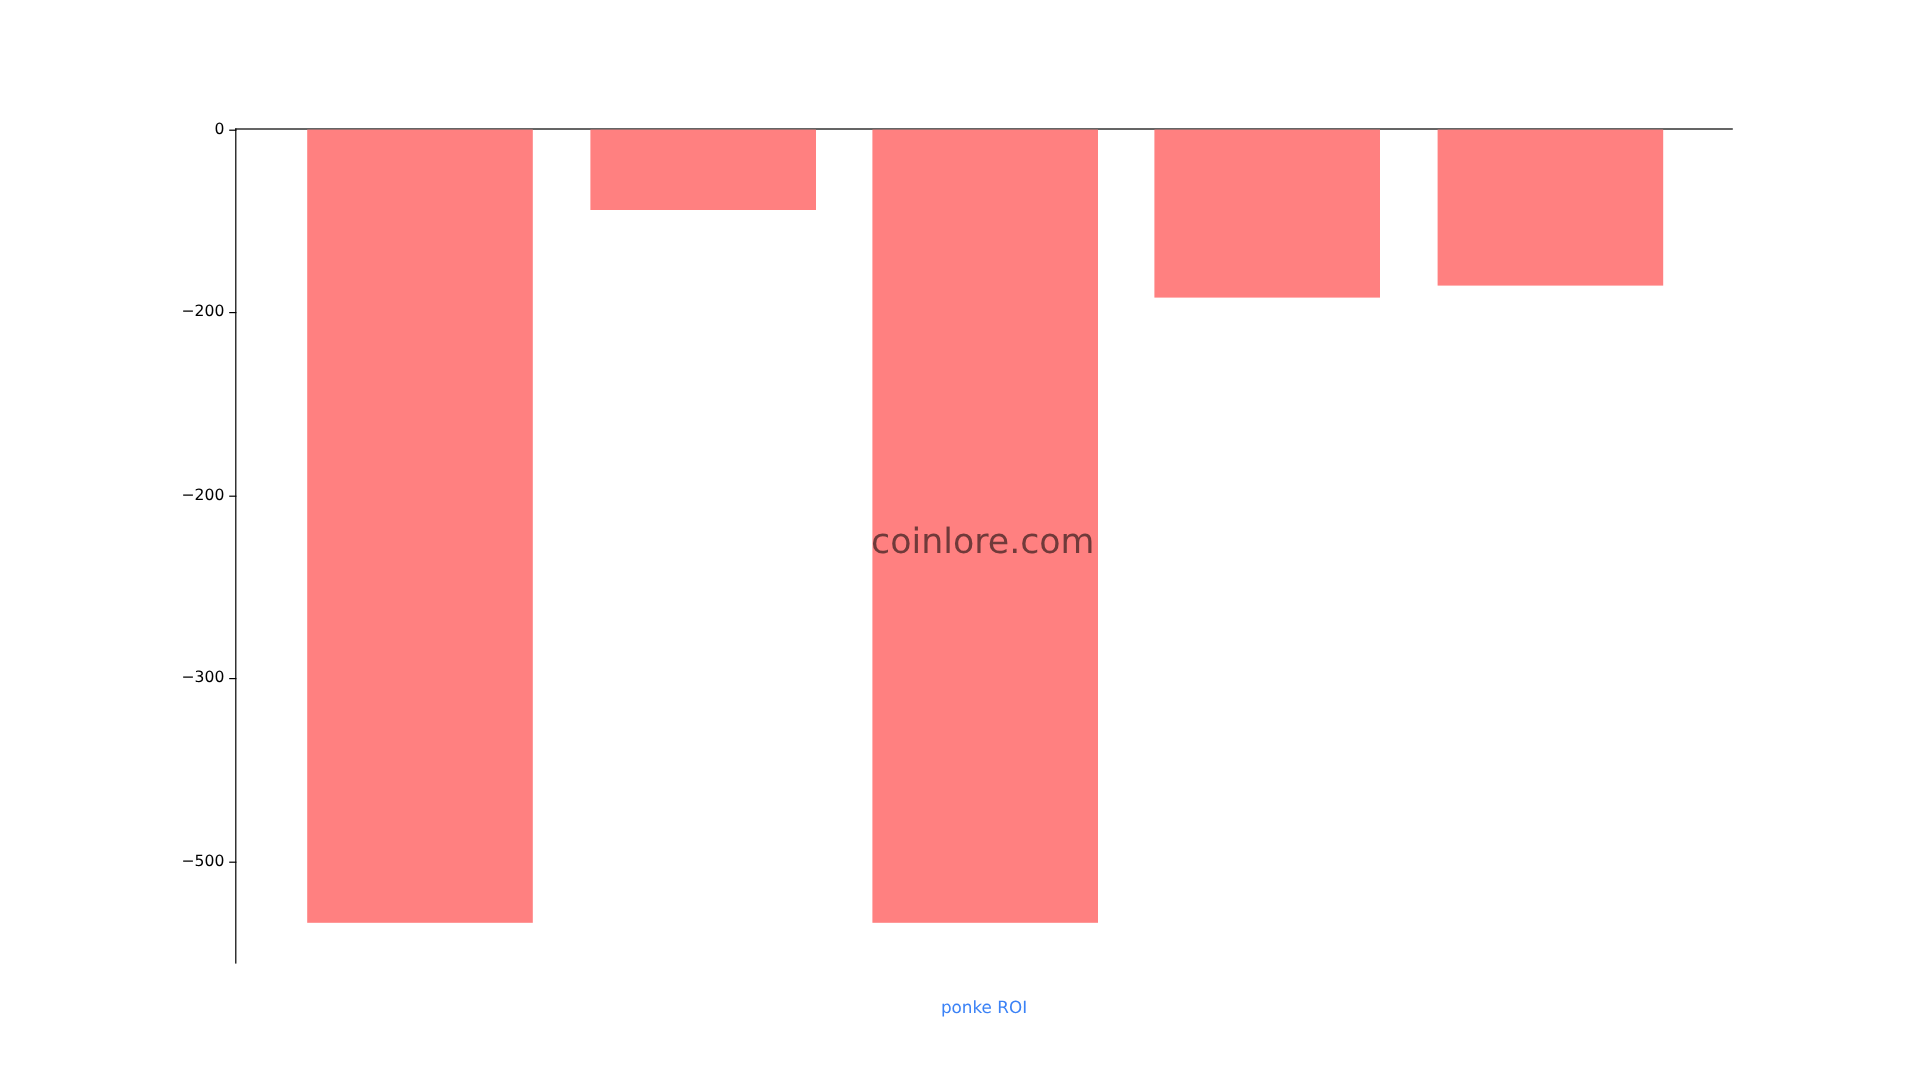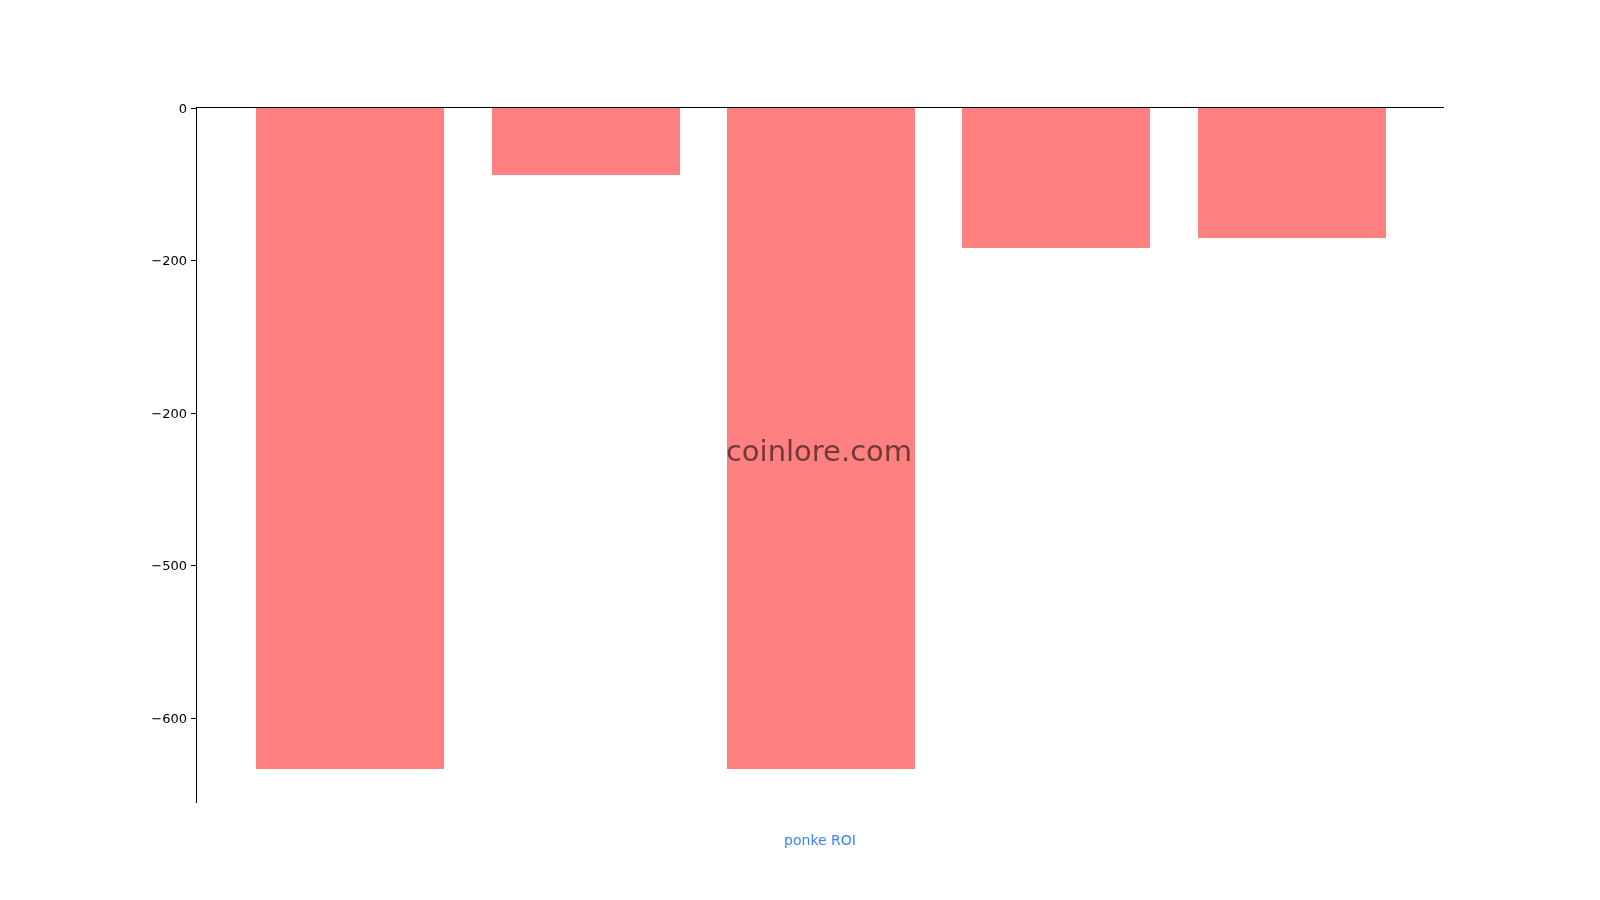--- a/index.html
+++ b/index.html
@@ -72,23 +72,23 @@
 <div class="chart-canvas">
   <div class="plot-area">
     <div id="yticks">
         <div class="tick-mark" style="top: 0px; background: rgb(0, 0, 0);"></div>
         <div class="tick-label" style="top: 0px;">0</div>
         <div class="tick-mark" style="top: 152.412px; background: rgb(0, 0, 0);"></div>
         <div class="tick-label" style="top: 152.412px;">−200</div>
         <div class="tick-mark" style="top: 304.825px; background: rgb(0, 0, 0);"></div>
         <div class="tick-label" style="top: 304.825px;">−200</div>
         <div class="tick-mark" style="top: 457.237px; background: rgb(0, 0, 0);"></div>
-        <div class="tick-label" style="top: 457.237px;">−500</div>
+        <div class="tick-label" style="top: 457.237px;">−300</div>
         <div class="tick-mark" style="top: 609.649px; background: rgb(0, 0, 0);"></div>
-        <div class="tick-label" style="top: 609.649px;">−600</div>
+        <div class="tick-label" style="top: 609.649px;">−500</div>
       </div>
     <div id="bars">
         <div class="bar" style="left: 59.4px; width: 188px; height: 661.469px; background: rgb(255, 128, 128);"></div>
         <div class="bar" style="left: 294.7px; width: 188px; height: 67.0614px; background: rgb(255, 128, 128);"></div>
         <div class="bar" style="left: 530px; width: 188px; height: 661.469px; background: rgb(255, 128, 128);"></div>
         <div class="bar" style="left: 765.3px; width: 188px; height: 140.219px; background: rgb(255, 128, 128);"></div>
         <div class="bar" style="left: 1000.6px; width: 188px; height: 129.55px; background: rgb(255, 128, 128);"></div>
       </div>
     <div class="watermark" style="color: rgb(112, 58, 58);">coinlore.com</div>
   </div>

